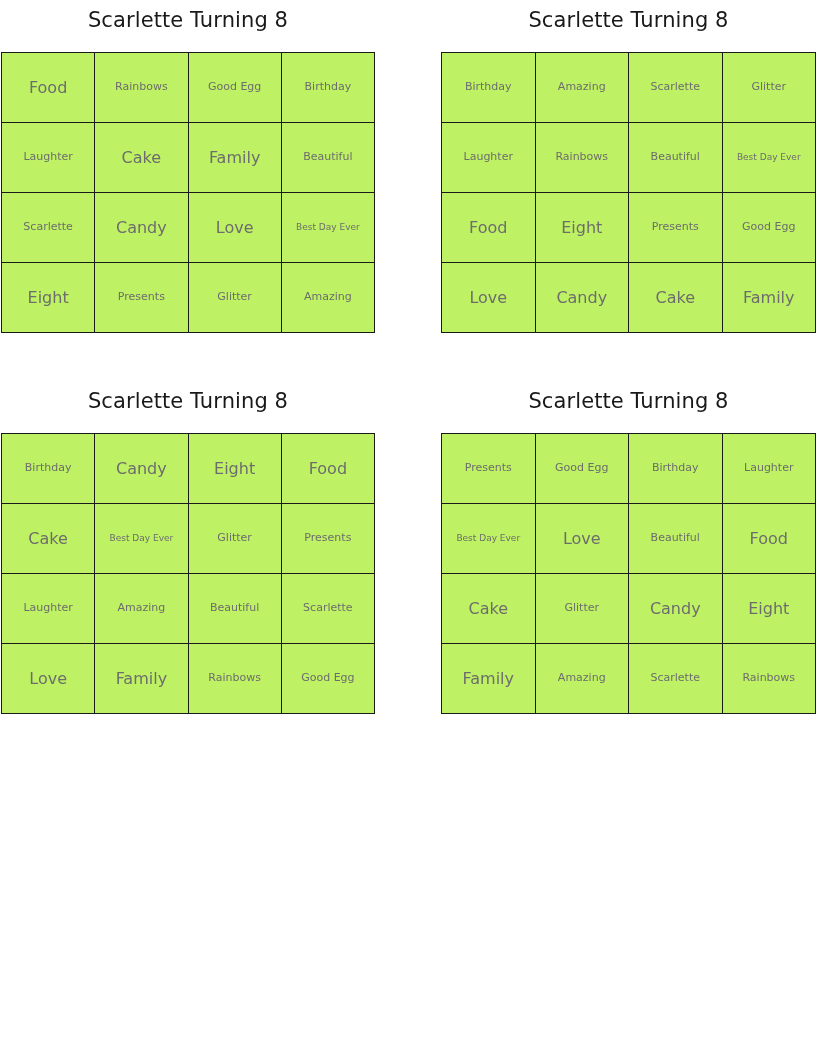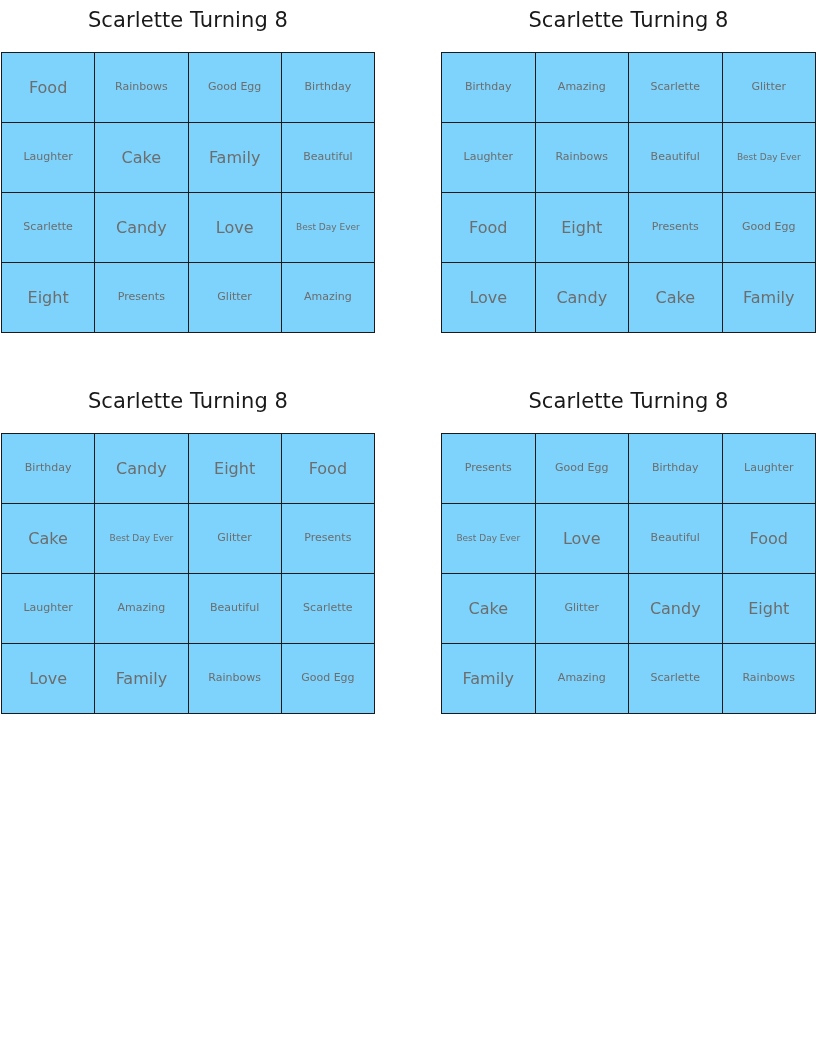--- a/index.html
+++ b/index.html
@@ -32,21 +32,21 @@
     letter-spacing: 0.1px;
     line-height: 1;
     white-space: nowrap;
   }
   .bingo-grid {
     display: grid;
     grid-template-columns: repeat(4, 1fr);
     grid-template-rows: repeat(4, 70px);
     border-top: 1px solid #1a1a1a;
     border-left: 1px solid #1a1a1a;
-    background: #7dd3fc;
+    background: #bef264;
     box-sizing: border-box;
   }
   .bingo-cell {
     border-right: 1px solid #1a1a1a;
     border-bottom: 1px solid #1a1a1a;
     display: flex;
     align-items: center;
     justify-content: center;
     text-align: center;
     box-sizing: border-box;

